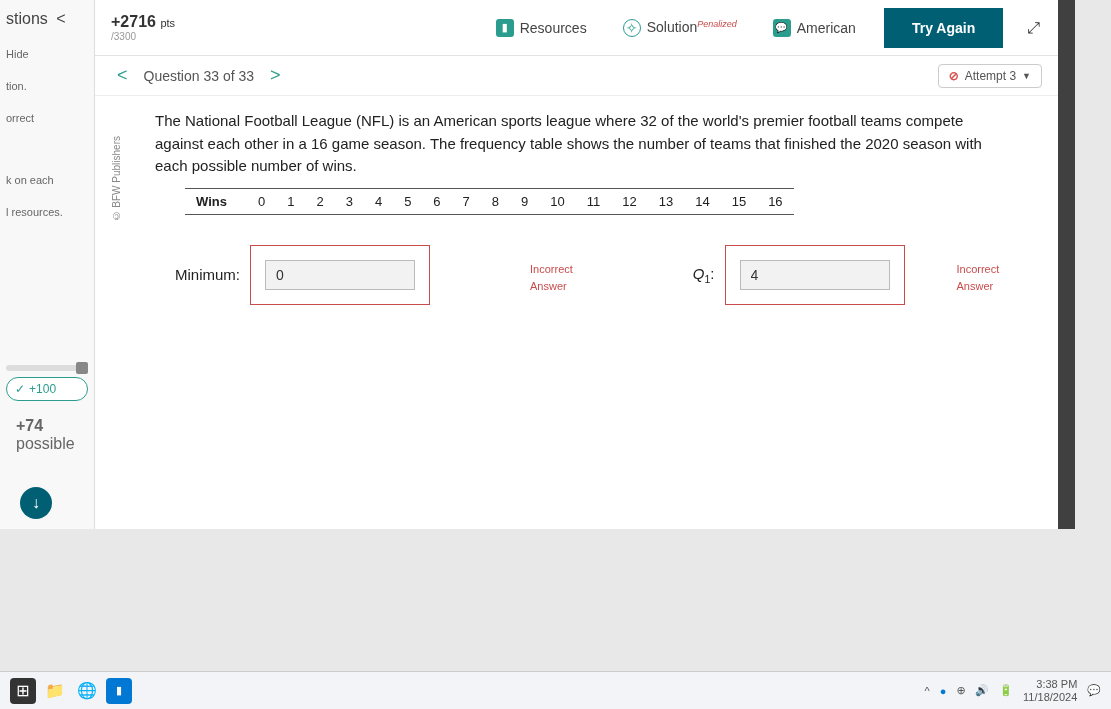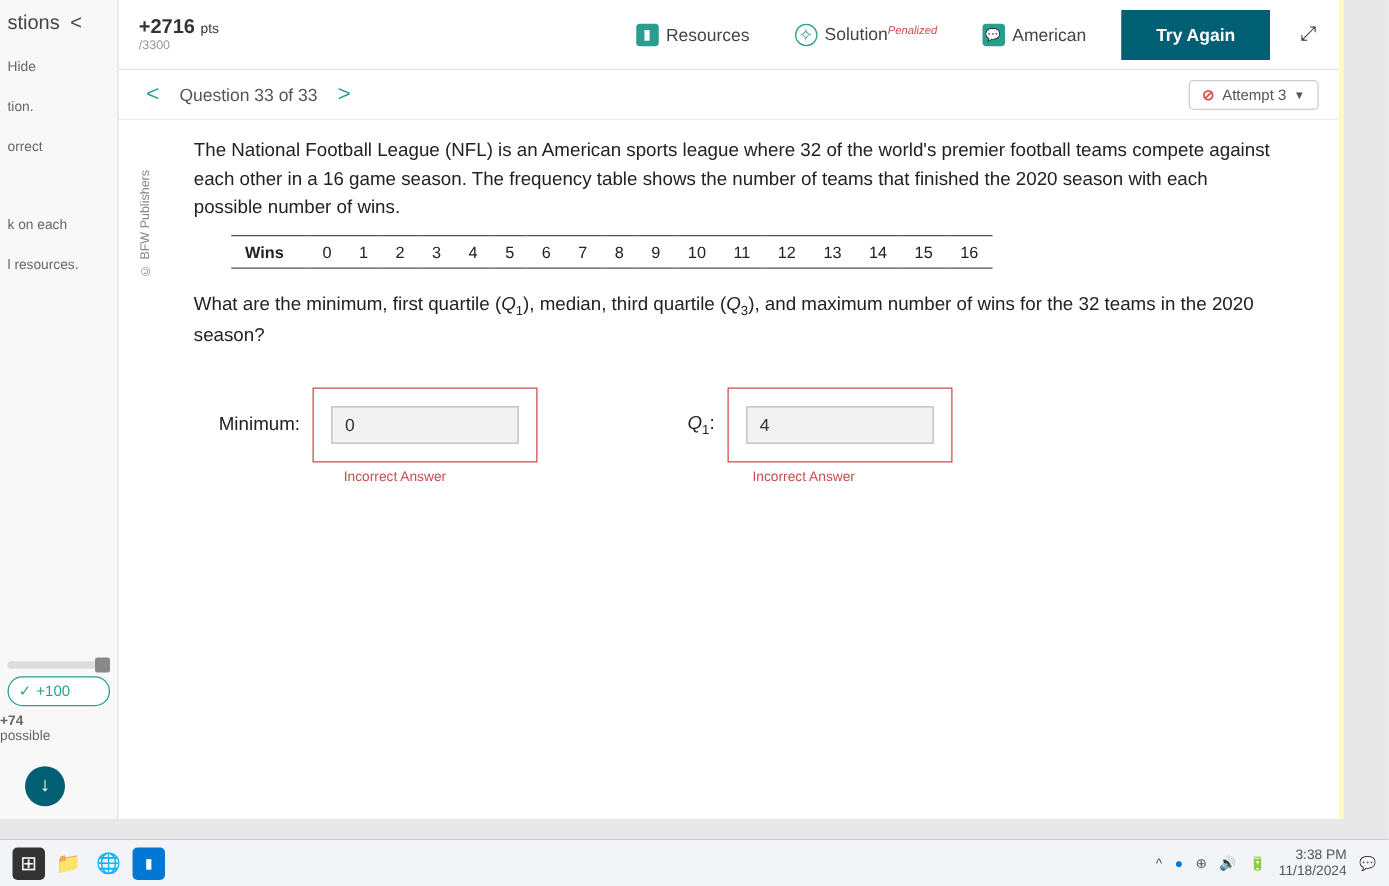--- a/index.html
+++ b/index.html
@@ -1,25 +1,25 @@
 <!DOCTYPE html>
 <html><head>
 <meta charset="utf-8">
 <style>
 * { box-sizing: border-box; margin: 0; padding: 0; font-family: Arial, sans-serif; }
 body { background: #e8e8e8; width: 1111px; height: 709px; overflow: hidden; position: relative; }
-.viewport { width: 1075px; height: 655px; background: #fef9c3; position: relative; margin-left: 0; }
+.viewport { width: 1075px; height: 529px; background: #404040; position: relative; margin-left: 0; }
 .sidebar { position: absolute; left: 0; top: 0; width: 95px; height: 100%; background: #f8f8f8; border-right: 1px solid #ddd; font-size: 12px; color: #555; }
 .sidebar-back { padding: 10px 6px; font-size: 16px; color: #444; display: flex; align-items: center; gap: 4px; cursor: pointer; }
 .sidebar-item { padding: 10px 6px; font-size: 11px; color: #666; cursor: pointer; }
 .sidebar-bottom { position: absolute; bottom: 60px; left: 0; width: 100%; }
 .sidebar-pill { margin: 6px; padding: 4px 8px; border: 1px solid #2a9d8f; color: #2a9d8f; border-radius: 12px; font-size: 12px; display: flex; align-items: center; gap: 4px; cursor: pointer; background: #fff; }
-.sidebar-points { margin: 0; font-size: 11px; color: #666; }
+.sidebar-points { margin: 16px; font-size: 16px; color: #666; }
 .sidebar-scroll { position: absolute; bottom: 10px; left: 20px; width: 32px; height: 32px; border-radius: 50%; background: #005f73; color: #fff; display: flex; align-items: center; justify-content: center; font-size: 16px; cursor: pointer; }
-.main { position: absolute; left: 95px; top: 0; right: 4px; height: 100%; background: #fff; }
+.main { position: absolute; left: 95px; top: 0; right: 17px; height: 100%; background: #fff; }
 .top-bar { height: 56px; border-bottom: 1px solid #e3e3e3; display: flex; align-items: center; padding: 0 16px; gap: 20px; }
 .points-block { font-size: 16px; font-weight: bold; color: #333; }
 .points-total { font-size: 10px; color: #999; font-weight: normal; }
 .top-spacer { flex: 1; }
 .top-btn { display: flex; align-items: center; gap: 6px; font-size: 14px; color: #444; cursor: pointer; padding: 4px 8px; }
 .top-btn .ico { width: 18px; height: 18px; display: inline-flex; align-items: center; justify-content: center; font-size: 14px; }
 .sol-col { display: flex; flex-direction: row; line-height: 1.1; }
 .penalized { font-size: 9px; color: #c94c4c; font-style: italic; text-align: right; }
 .try-again { background: #005f73; color: #fff; padding: 12px 28px; font-size: 14px; font-weight: bold; cursor: pointer; border: none; }
 .expand-ico { font-size: 16px; color: #333; cursor: pointer; padding: 4px; letter-spacing: -2px; }
@@ -31,26 +31,26 @@
 .content-wrap { position: absolute; top: 96px; left: 0; right: 12px; bottom: 0; overflow-y: auto; }
 .bfw { position: absolute; left: 16px; top: 40px; writing-mode: vertical-rl; transform: rotate(180deg); font-size: 10px; color: #888; }
 .content { padding: 14px 40px 14px 60px; font-size: 15px; color: #222; line-height: 1.5; }
 .para { margin-bottom: 10px; }
 .freq-table { margin: 8px 0 18px 30px; border-collapse: collapse; font-size: 13px; }
 .freq-table td { padding: 3px 11px; text-align: center; }
 .freq-table tr.hdr td { border-top: 1px solid #555; border-bottom: 1px solid #555; }
 .freq-table tr.dat td { border-bottom: 1px solid #555; }
 .freq-table td.lbl { text-align: right; font-weight: bold; padding-right: 20px; }
 .answers { display: flex; gap: 120px; margin-top: 30px; margin-left: 20px; }
-.ans-block { display: flex; flex-direction: column; position: relative; }
+.ans-block { display: flex; position: relative; }
 .ans-row { display: flex; align-items: center; gap: 10px; }
 .ans-label { font-size: 15px; }
 .ans-box-outer { border: 1px solid #c94c4c; padding: 14px; background: #fff; }
 .ans-input { width: 150px; padding: 6px 10px; font-size: 14px; border: 1px solid #bbb; background: #f2f2f2; color: #333; }
-.incorrect { font-size: 11px; color: #c94c4c; margin-top: 4px; margin-left: 100px; }
+.incorrect { font-size: 11px; color: #c94c4c; margin-top: 16px; margin-left: 100px; }
 .incorrect.q1 { margin-left: 52px; }
 .scroll-area::-webkit-scrollbar { width: 10px; }
 .taskbar { position: absolute; left: 0; right: 0; bottom: 0; height: 38px; background: #f2f4f7; border-top: 1px solid #ccc; display: flex; align-items: center; padding: 0 10px; gap: 8px; }
 .taskbar-left { display: flex; gap: 6px; }
 .tb-ico { width: 26px; height: 26px; display: inline-flex; align-items: center; justify-content: center; border-radius: 4px; cursor: pointer; font-size: 16px; }
 .tb-right { margin-left: auto; display: flex; align-items: center; gap: 10px; font-size: 11px; color: #555; }
 .tb-time { text-align: right; line-height: 1.1; }
 sub { font-size: 0.7em; }
 </style>
 </head>
@@ -145,21 +145,20 @@
                 <td>11</td>
                 <td>12</td>
                 <td>13</td>
                 <td>14</td>
                 <td>15</td>
                 <td>16</td>
               </tr>
         </tbody>
           </table>
 
-        <p class="para" id="question-text">What are the minimum, first quartile (<i>Q</i><sub>1</sub>), median, third quartile (<i>Q</i><sub>3</sub>), and maximum number of wins for the 32 teams in the 2020 season?</p>
 
         <div class="answers">
           <div class="ans-block">
             <div class="ans-row">
               <span class="ans-label">Minimum:</span>
               <div class="ans-box-outer">
                 <input class="ans-input" value="0" style="">
               </div>
             </div>
             <div class="incorrect">Incorrect Answer</div>

